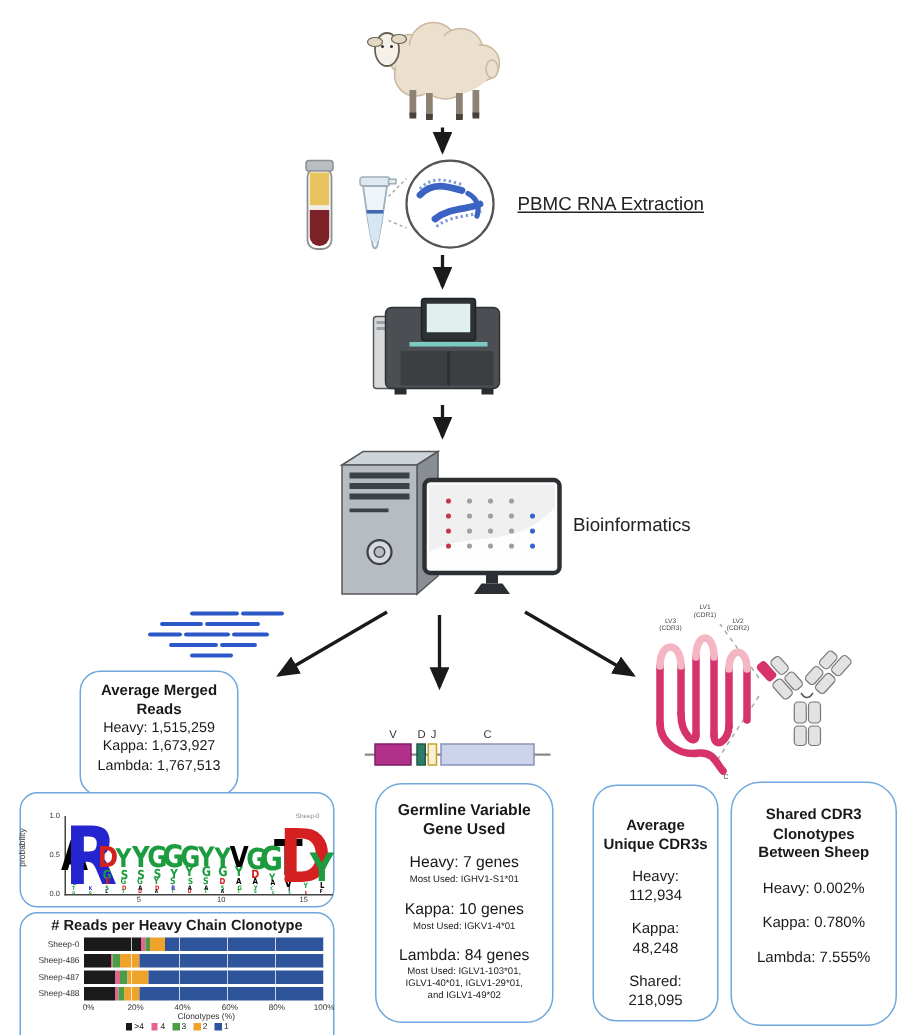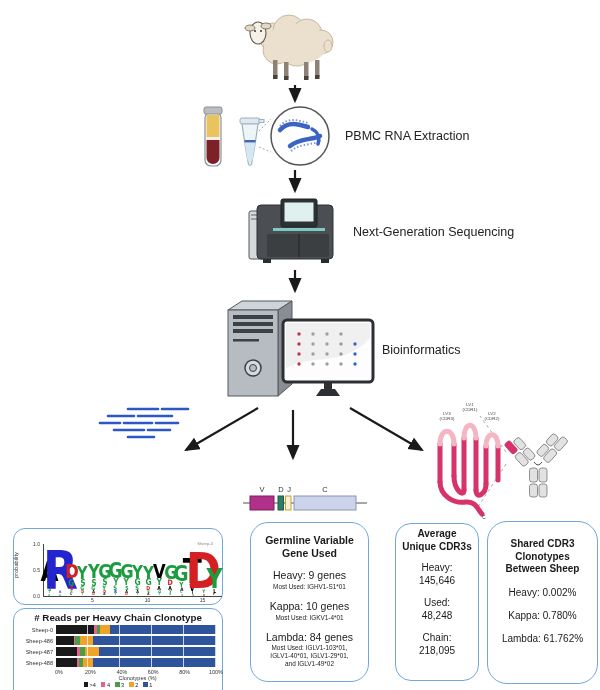--- a/index.html
+++ b/index.html
@@ -110,36 +110,35 @@
     <rect x="9.5" y="24" width="11" height="2.4" fill="#4468b0"></rect>
   </svg>
   <svg class="abs" style="left:268px;top:104px;" width="64" height="64" viewBox="0 0 64 64">
     <circle cx="32" cy="32" r="29" fill="#fff" stroke="#555" stroke-width="1.5"></circle>
     <path d="M12,26 C20,17 30,20 40,23" fill="none" stroke="#3b63c4" stroke-width="4.5" stroke-linecap="round"></path>
     <path d="M12,22 C20,13 30,16 40,19" fill="none" stroke="#7b97d8" stroke-width="2" stroke-dasharray="1.5,2"></path>
     <path d="M22,42 C32,34 44,36 52,32" fill="none" stroke="#3b63c4" stroke-width="4.5" stroke-linecap="round"></path>
     <path d="M23,47 C33,39 45,41 53,37" fill="none" stroke="#7b97d8" stroke-width="2" stroke-dasharray="1.5,2"></path>
     <path d="M44,25 C50,28 52,34 50,40" fill="none" stroke="#3b63c4" stroke-width="3.5" stroke-linecap="round"></path>
   </svg>
-  <div class="abs step-label" style="left:345px;top:129px;">PBMC RNA Extraction</div>
+  <div class="abs step-label" style="left:345px;top:129px;text-decoration:underline;">PBMC RNA Extraction</div>
 
   <svg class="abs" style="left:243px;top:197px;" width="100" height="70" viewBox="0 0 100 70">
     <rect x="6" y="14" width="18" height="48" rx="2" fill="#d8d9da" stroke="#55585a"></rect>
     <rect x="8" y="17" width="14" height="2" fill="#9aa0a4"></rect>
       <rect x="8" y="21" width="14" height="2" fill="#9aa0a4"></rect>
     <rect x="14" y="8" width="76" height="54" rx="4" fill="#4b4f53" stroke="#2f3235"></rect>
     <rect x="38" y="2" width="36" height="28" rx="2" fill="#2e3134" stroke="#1f2224"></rect>
     <rect x="41.5" y="5.5" width="29" height="19" fill="#dff0ef"></rect>
     <rect x="30" y="31" width="52" height="3" fill="#7ccac3"></rect>
     <rect x="24" y="37" width="62" height="23" rx="1.5" fill="#3c3f42"></rect>
     <line x1="56" y1="37" x2="56" y2="60" stroke="#2a2d30" stroke-width="1.5"></line>
     <rect x="20" y="62" width="8" height="4" fill="#2a2d30"></rect>
       <rect x="78" y="62" width="8" height="4" fill="#2a2d30"></rect>
   </svg>
-  <div class="abs step-label" style="left:353px;top:225px;">Next-Generation Sequencing</div>
 
   <svg class="abs" style="left:213px;top:298px;" width="165" height="104" viewBox="0 0 165 104">
     <polygon points="15,12 29,3 79,3 65,12" fill="#cfd4d8" stroke="#55585c"></polygon>
     <polygon points="65,12 79,3 79,86 65,98" fill="#888e94" stroke="#55585c"></polygon>
     <rect x="15" y="12" width="50" height="86" fill="#b6bcc2" stroke="#55585c"></rect>
     <rect x="20" y="17" width="40" height="4" fill="#3c4146"></rect>
     <rect x="20" y="24" width="40" height="4" fill="#3c4146"></rect>
     <rect x="20" y="31" width="40" height="4" fill="#3c4146"></rect>
     <rect x="20" y="41" width="26" height="2.5" fill="#3c4146"></rect>
     <circle cx="34" cy="45" r="0"></circle>
@@ -181,20 +180,27 @@
         <line x1="40" y1="10" x2="74" y2="10"></line>
       <line x1="2" y1="17" x2="22" y2="17"></line>
         <line x1="26" y1="17" x2="54" y2="17"></line>
         <line x1="58" y1="17" x2="80" y2="17"></line>
       <line x1="16" y1="24" x2="46" y2="24"></line>
         <line x1="50" y1="24" x2="72" y2="24"></line>
       <line x1="30" y1="31" x2="56" y2="31"></line>
     </g>
   </svg>
 
+  <div class="round-box" style="left:53px;top:447px;width:106px;height:84px;padding-top:7px;">
+    <div class="bx-title">Average Merged</div>
+    <div class="bx-title">Reads</div>
+    <div class="bx-line">Heavy: 1,515,259</div>
+    <div class="bx-line">Kappa: 1,673,927</div>
+    <div class="bx-line">Lambda: 1,767,513</div>
+  </div>
 
   <div class="round-box" id="logo-box">
     <div id="logo-anno">Sheep-0</div>
     <div id="logo-ylabel">probability</div>
     <div id="logo-yticks">
         <div class="logo-ytick" style="bottom: -3px;">0.0</div>
         <div class="logo-ytick" style="bottom: 23px;">0.5</div>
         <div class="logo-ytick" style="bottom: 49px;">1.0</div>
       </div>
     <div id="logo-plot">
@@ -414,21 +420,21 @@
     <text x="19" y="11" font-size="7.5" fill="#333" text-anchor="middle">V</text>
     <text x="38" y="11" font-size="7.5" fill="#333" text-anchor="middle">D</text>
     <text x="46" y="11" font-size="7.5" fill="#333" text-anchor="middle">J</text>
     <text x="82" y="11" font-size="7.5" fill="#333" text-anchor="middle">C</text>
   </svg>
 
   <div class="round-box" style="left:250px;top:522px;width:119px;height:160px;padding-top:11px;border-radius:18px;">
     <div class="bx-title" style="font-size:10.5px">Germline Variable</div>
     <div class="bx-title" style="font-size:10.5px">Gene Used</div>
     <div style="height:9px"></div>
-    <div class="bx-line" style="font-size:10.5px">Heavy: 9 genes</div>
+    <div class="bx-line" style="font-size:10.5px">Heavy: 7 genes</div>
     <div class="bx-sub">Most Used: IGHV1-S1*01</div>
     <div style="height:9px"></div>
     <div class="bx-line" style="font-size:10.5px">Kappa: 10 genes</div>
     <div class="bx-sub">Most Used: IGKV1-4*01</div>
     <div style="height:9px"></div>
     <div class="bx-line" style="font-size:10.5px">Lambda: 84 genes</div>
     <div class="bx-sub">Most Used: IGLV1-103*01,</div>
     <div class="bx-sub">IGLV1-40*01, IGLV1-29*01,</div>
     <div class="bx-sub">and IGLV1-49*02</div>
   </div>
@@ -474,39 +480,39 @@
         <rect x="110" y="50" width="7.5" height="12" rx="2.5" fill="#e2e2e2" stroke="#777" stroke-width="0.8"></rect>
       </g>
       <path d="M114,64 Q118,70 122,64" fill="none" stroke="#555" stroke-width="1"></path>
       <rect x="109.5" y="70" width="8" height="14" rx="2.5" fill="#e2e2e2" stroke="#777" stroke-width="0.8"></rect>
       <rect x="119" y="70" width="8" height="14" rx="2.5" fill="#e2e2e2" stroke="#777" stroke-width="0.8"></rect>
       <rect x="109.5" y="86" width="8" height="13" rx="2.5" fill="#e2e2e2" stroke="#777" stroke-width="0.8"></rect>
       <rect x="119" y="86" width="8" height="13" rx="2.5" fill="#e2e2e2" stroke="#777" stroke-width="0.8"></rect>
     </g>
   </svg>
 
-  <div class="round-box" style="left:395px;top:523px;width:84px;height:158px;padding-top:4px;border-radius:16px;">
+  <div class="round-box" style="left:395px;top:523px;width:84px;height:158px;padding-top:21px;border-radius:16px;">
     <div class="bx-title">Average</div>
     <div class="bx-title">Unique CDR3s</div>
     <div style="height:8px"></div>
     <div class="bx-line" style="font-size:10px">Heavy:</div>
-    <div class="bx-line" style="font-size:10px">145,646</div>
+    <div class="bx-line" style="font-size:10px">112,934</div>
     <div style="height:9px"></div>
-    <div class="bx-line" style="font-size:10px">Used:</div>
+    <div class="bx-line" style="font-size:10px">Kappa:</div>
     <div class="bx-line" style="font-size:10px">48,248</div>
     <div style="height:9px"></div>
-    <div class="bx-line" style="font-size:10px">Chain:</div>
+    <div class="bx-line" style="font-size:10px">Shared:</div>
     <div class="bx-line" style="font-size:10px">218,095</div>
   </div>
 
   <div class="round-box" style="left:487px;top:521px;width:111px;height:163px;padding-top:16px;border-radius:20px;">
     <div class="bx-title">Shared CDR3</div>
     <div class="bx-title">Clonotypes</div>
     <div class="bx-title">Between Sheep</div>
     <div style="height:10px"></div>
     <div class="bx-line" style="font-size:10px">Heavy: 0.002%</div>
     <div style="height:10px"></div>
     <div class="bx-line" style="font-size:10px">Kappa: 0.780%</div>
     <div style="height:10px"></div>
-    <div class="bx-line" style="font-size:10px">Lambda: 61.762%</div>
+    <div class="bx-line" style="font-size:10px">Lambda: 7.555%</div>
   </div>
 
 </div>
 
 </body></html>

